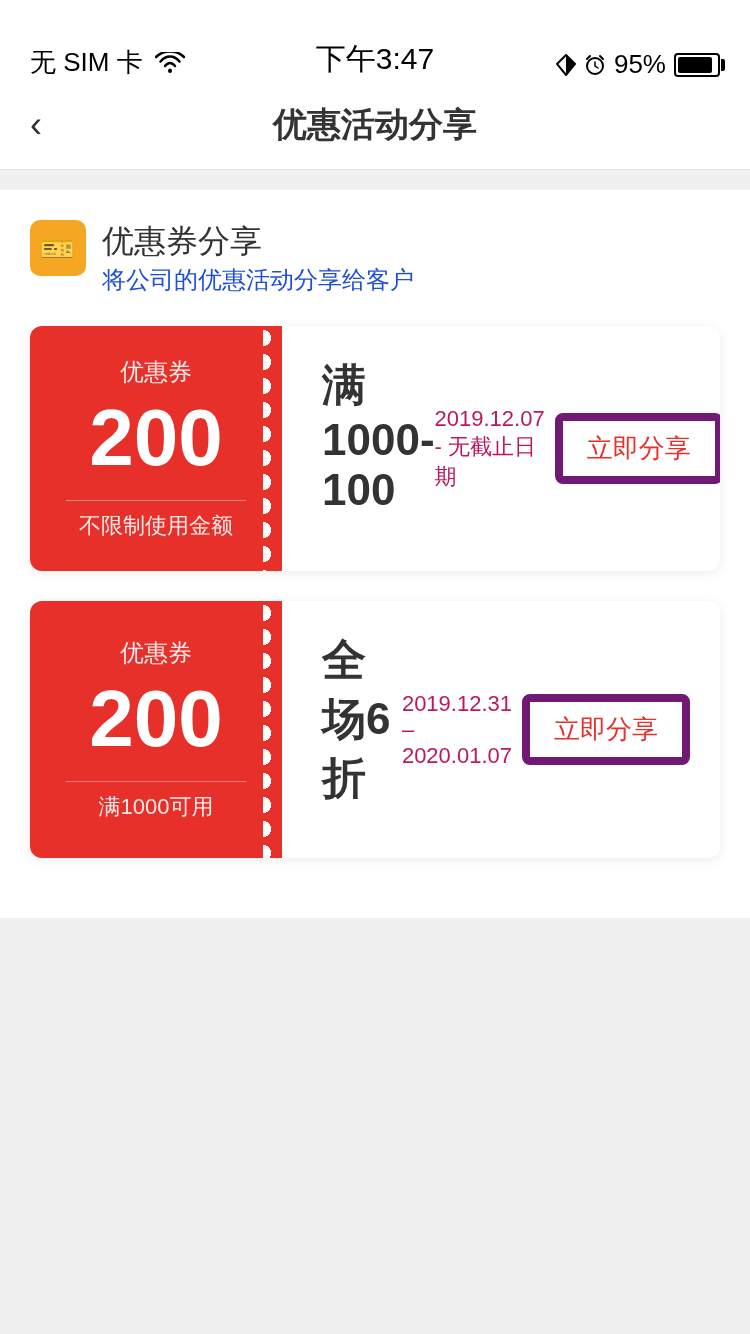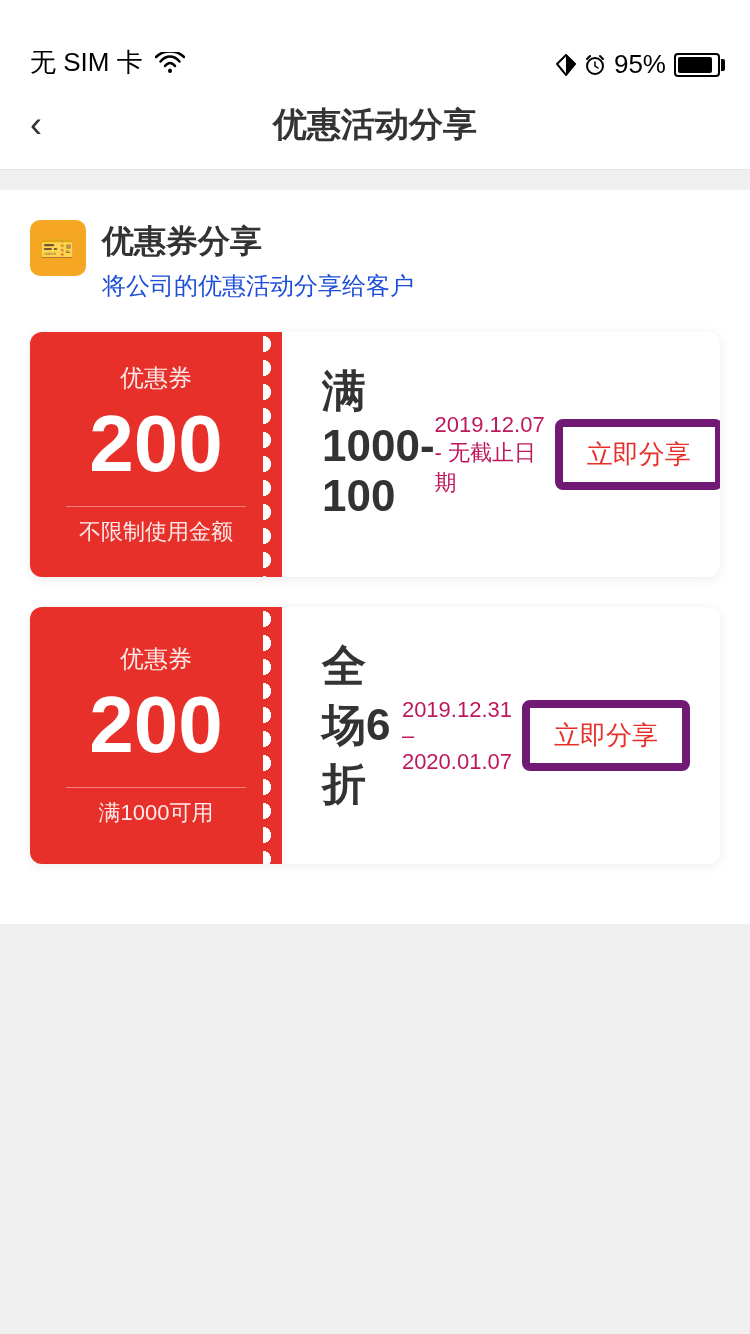--- a/index.html
+++ b/index.html
@@ -119,23 +119,22 @@
       background: #f5a623;
       border-radius: 10px;
       display: flex;
       align-items: center;
       justify-content: center;
       font-size: 28px;
       flex-shrink: 0;
     }
     .section-text h3 {
       font-size: 32px;
-      font-weight: 700;
+      font-weight: 400;
       color: #333;
-      margin-bottom: 6px;
     }
     .section-text p {
       font-size: 24px;
       color: #1d4ed8;
     }
 
     
     .coupon-card {
       width: 100%;
       background: #fff;
@@ -248,20 +247,21 @@
   <div class="status-left">
     <span>无 SIM 卡</span>
     <svg class="wifi-svg" width="30" height="22" viewBox="0 0 30 22">
       <path d="M15 18 C15 18 15 18 15 18" stroke="#000" stroke-width="3" stroke-linecap="round"></path>
       <path d="M10 14 C11.5 12 13.2 11 15 11 C16.8 11 18.5 12 20 14" stroke="#000" stroke-width="2.5" fill="none" stroke-linecap="round"></path>
       <path d="M5.5 9.5 C8.5 6 11.5 4.5 15 4.5 C18.5 4.5 21.5 6 24.5 9.5" stroke="#000" stroke-width="2.5" fill="none" stroke-linecap="round"></path>
       <path d="M1 5 C5 1 9.5 -0.5 15 -0.5 C20.5 -0.5 25 1 29 5" stroke="#000" stroke-width="2.5" fill="none" stroke-linecap="round"></path>
       <circle cx="15" cy="19" r="2" fill="#000"></circle>
     </svg>
   </div>
+  <div class="status-center">下午3:47</div>
   <div class="status-right">
 
     <svg width="20" height="22" viewBox="0 0 20 22">
       <path d="M10 1 L19 10 L10 21 L1 10 Z" fill="none" stroke="#000" stroke-width="2"></path>
       <path d="M10 1 L19 10 L10 21" fill="#000"></path>
     </svg>
 
     <svg width="22" height="22" viewBox="0 0 22 22">
       <circle cx="11" cy="12" r="8" fill="none" stroke="#000" stroke-width="2"></circle>
       <path d="M11 8 L11 12 L14 14" stroke="#000" stroke-width="1.5" fill="none" stroke-linecap="round"></path>

